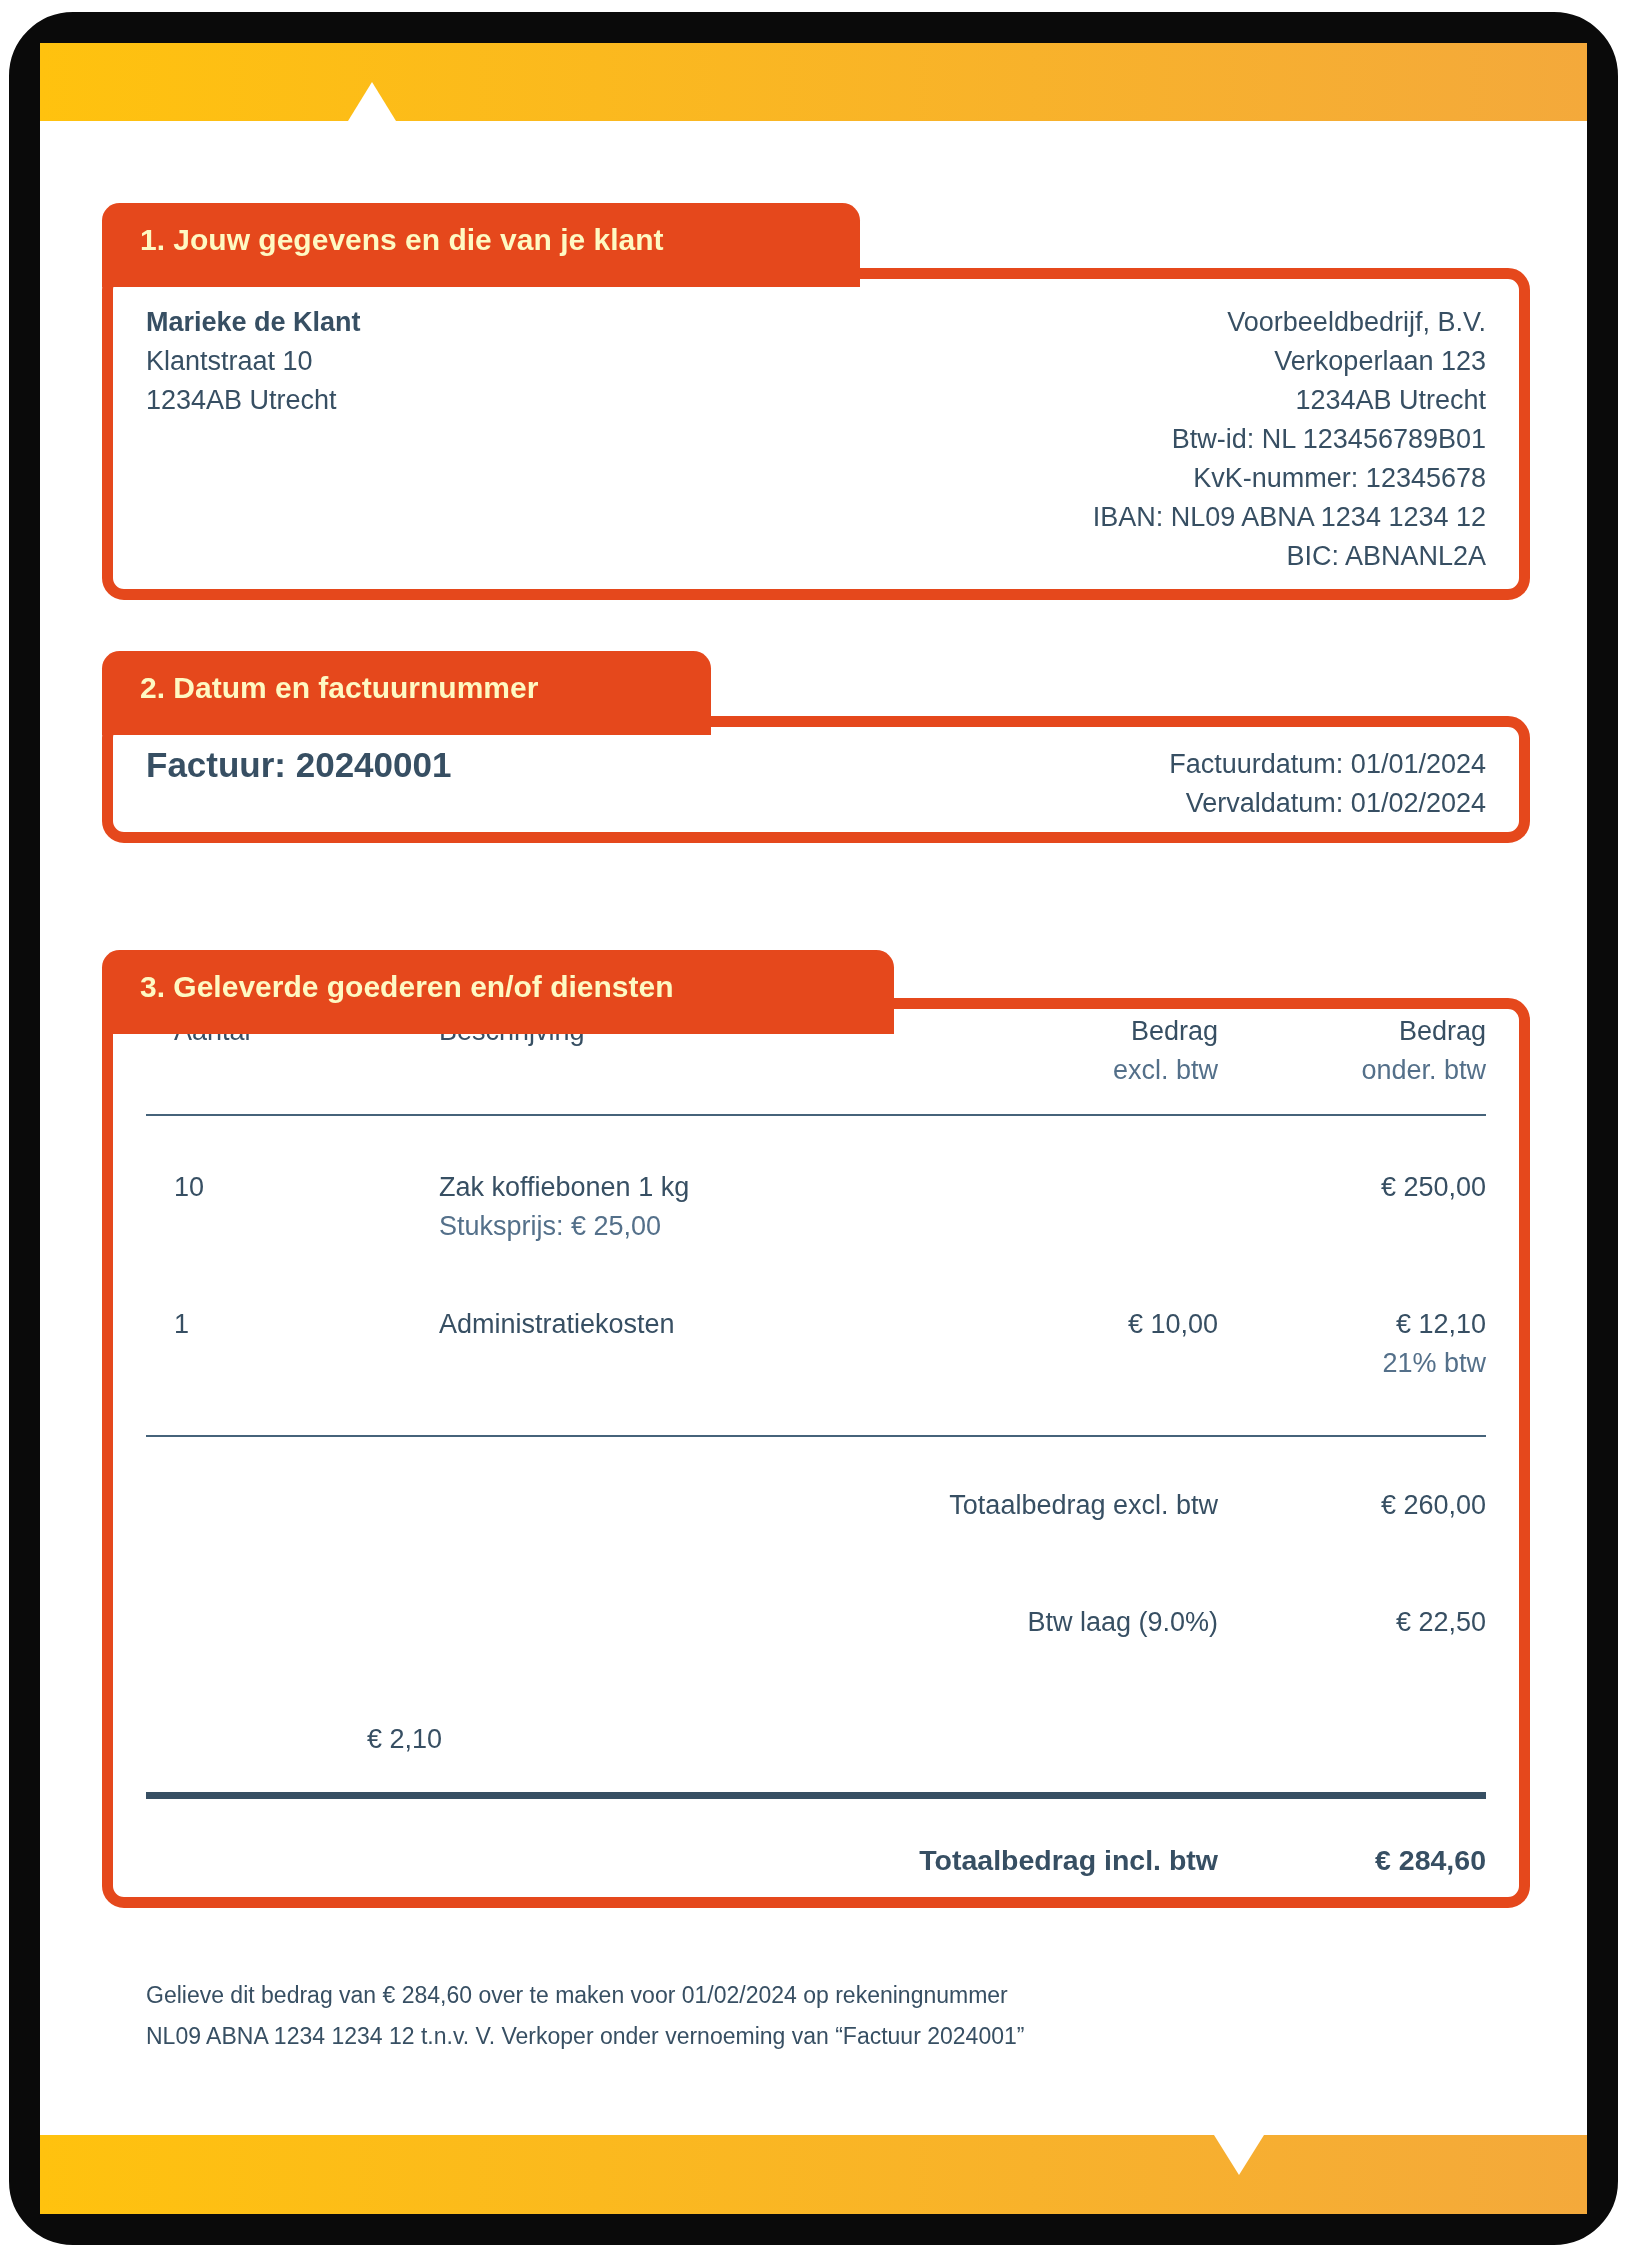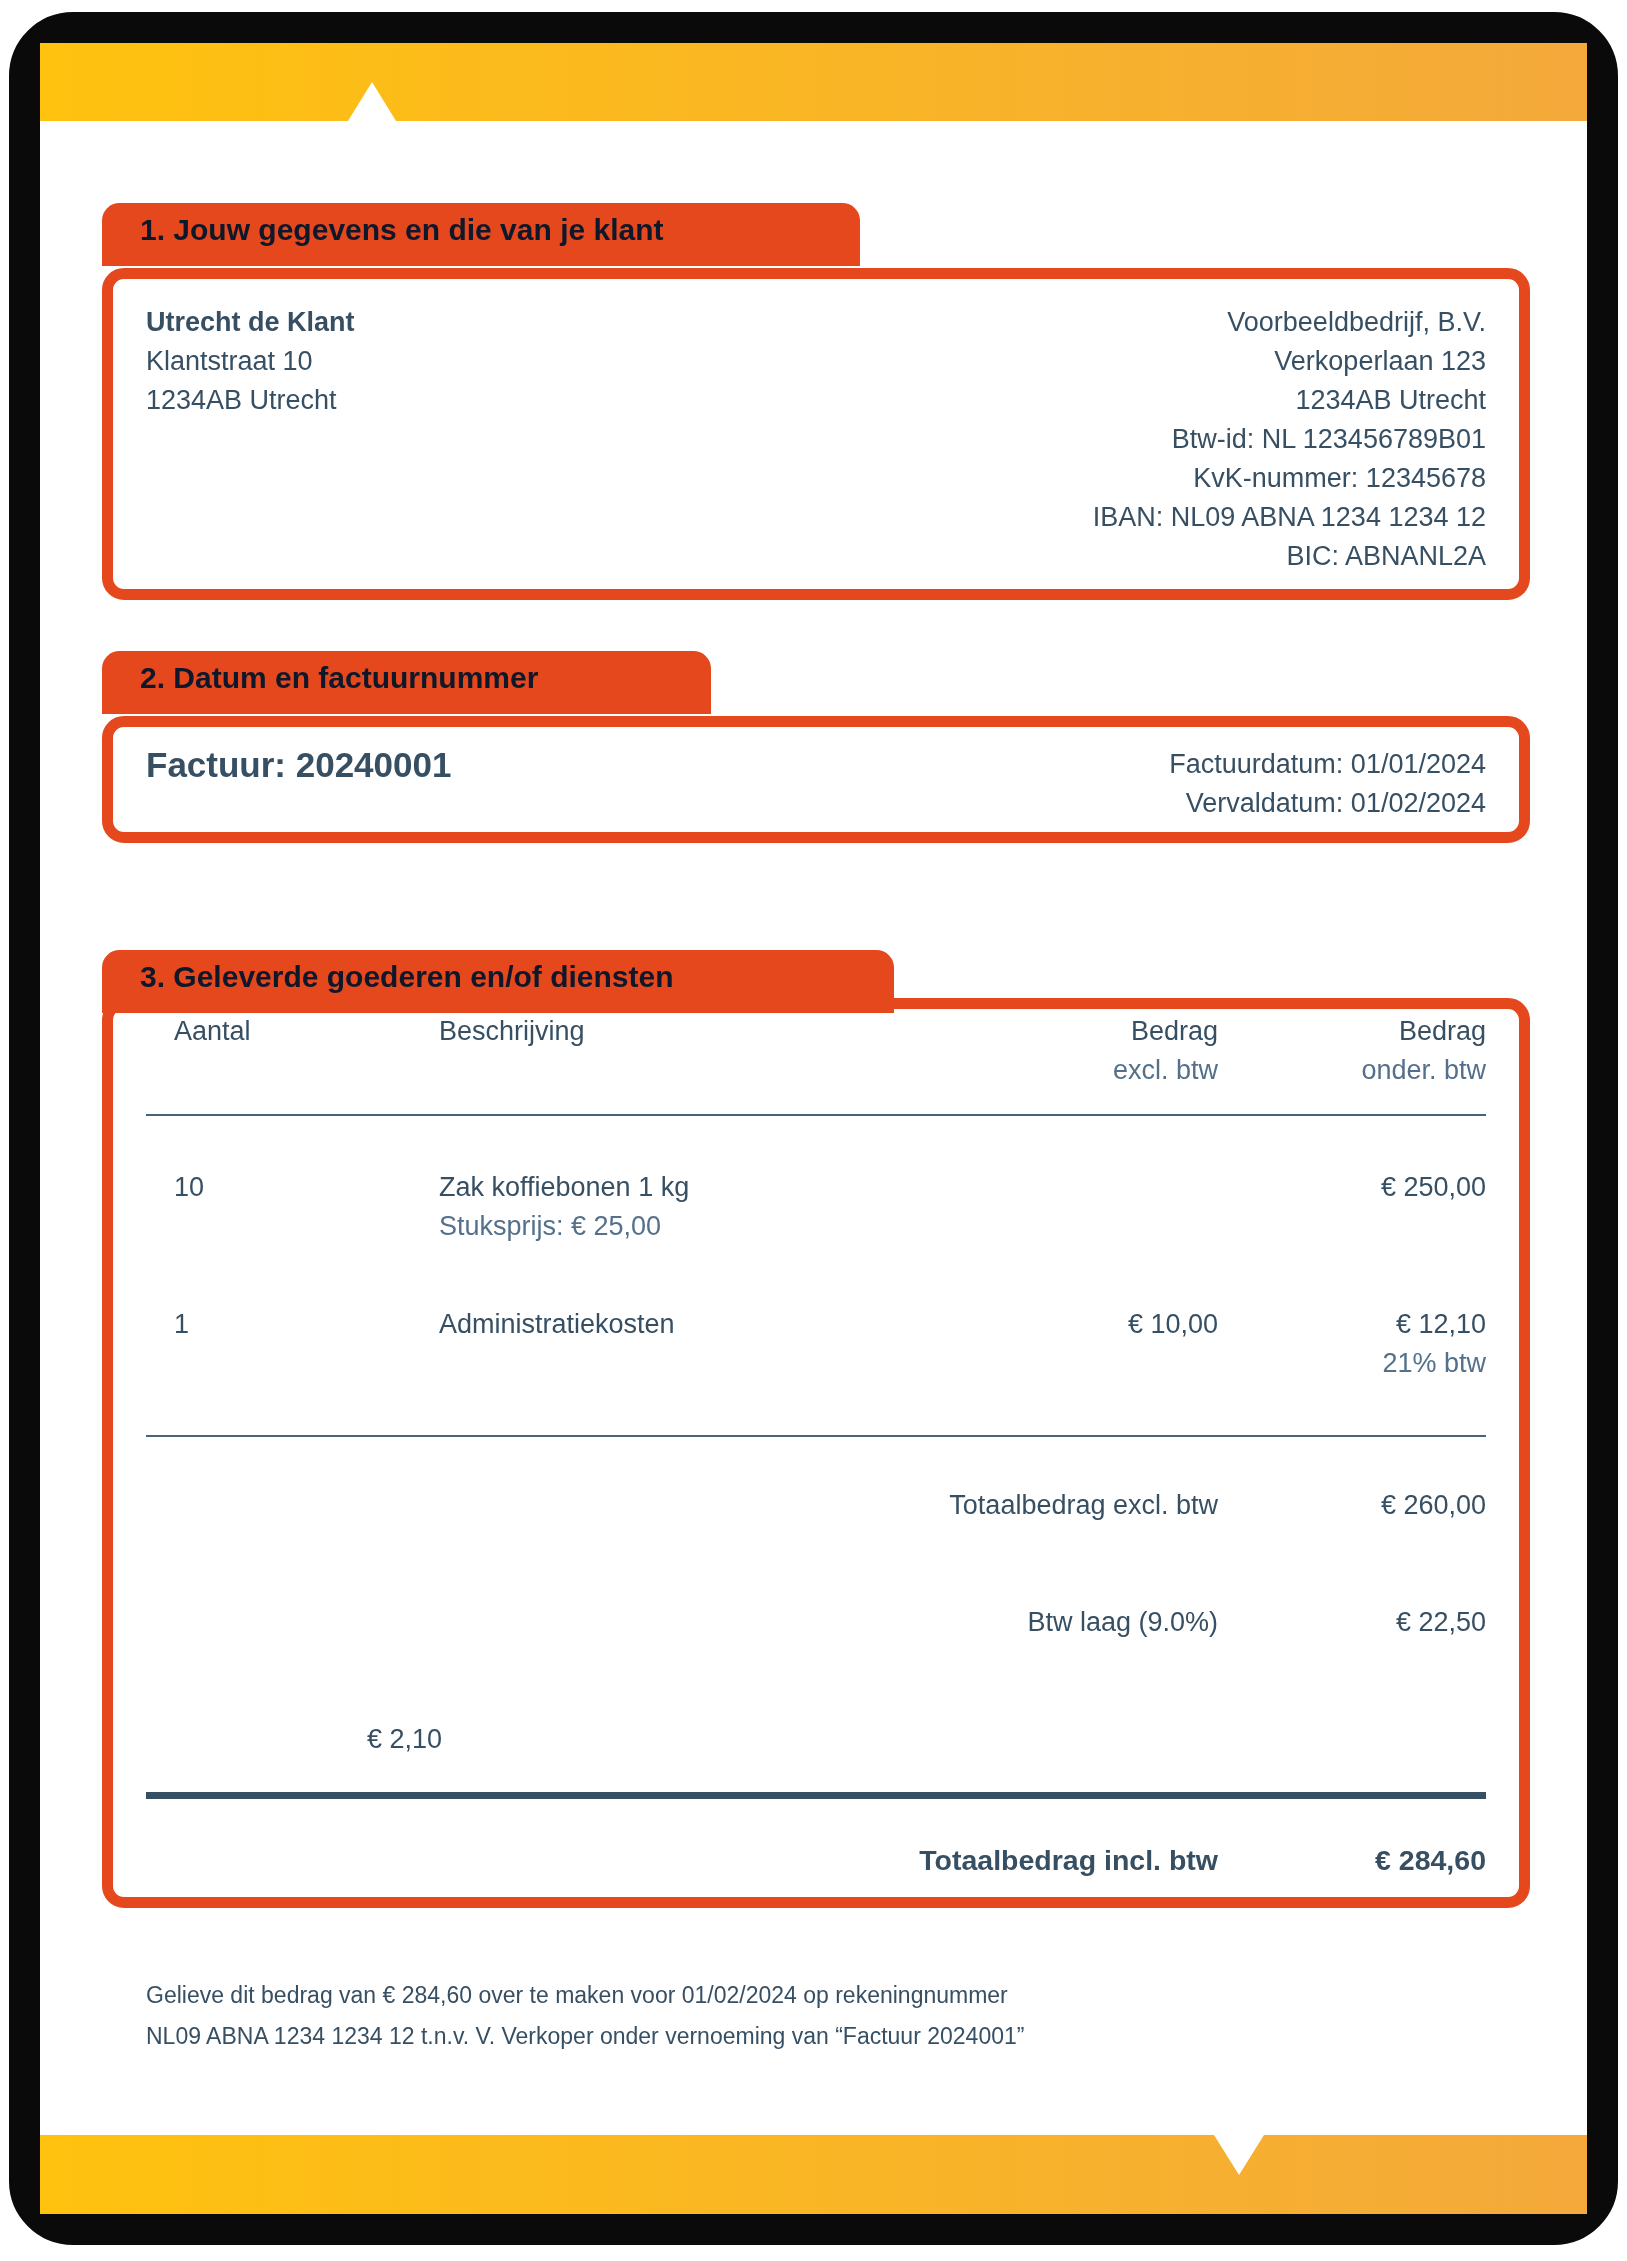--- a/index.html
+++ b/index.html
@@ -17,22 +17,22 @@
          border:31px solid var(--frame);border-radius:64px;background:#fff;}
   .bar{position:absolute;left:0;width:1547px;height:78px;
        background:linear-gradient(90deg,var(--bar_gradient_left),var(--bar_gradient_right));}
   .bar.top{top:0;}
   .bar.bottom{bottom:0;height:79px;}
   .notch{position:absolute;width:0;height:0;}
   .notch.up{bottom:0;left:308px;border-left:24.4px solid transparent;border-right:24.4px solid transparent;border-bottom:39px solid #fff;}
   .notch.down{top:0;left:1174px;border-left:25px solid transparent;border-right:25px solid transparent;border-top:40px solid #fff;}
 
   .section{position:absolute;left:102px;width:1428px;}
-  .tab{position:absolute;top:0;left:0;height:63px;background:var(--accent);
-       border-radius:17.6px 17.6px 0 0;color:#0f172a;font-weight:bold;font-size:30px;
+  .tab{position:absolute;top:0;left:0;height:84px;background:var(--accent);
+       border-radius:17.6px 17.6px 0 0;color:#fef9c3;font-weight:bold;font-size:30px;
        display:flex;align-items:center;padding:0 13.6px 9.5px 38px;box-sizing:border-box;z-index:2;white-space:nowrap;}
   .panel{position:relative;margin-top:65px;background:#fff;border:11.5px solid var(--accent);
          border-radius:22px;box-sizing:border-box;z-index:1;}
 
   .cols{display:flex;justify-content:space-between;font-size:27px;line-height:39px;}
   .col-right{text-align:right;}
   .cust-name{font-weight:bold;}
   .inv-no{font-size:35px;font-weight:bold;line-height:39px;}
 
   
@@ -63,21 +63,21 @@
     </div>
   </div>
 
   <div class="section" style="top:203px;">
     <div class="tab" style="width:758px;">
       <span>1. Jouw gegevens en die van je klant</span>
     </div>
     <div class="panel" style="height:332px;padding:24.4px 33px;">
       <div class="cols">
         <div>
-          <div class="cust-name">Utrecht de Klant</div>
+          <div class="cust-name">Marieke de Klant</div>
           <div>Klantstraat 10</div>
           <div>1234AB Utrecht</div>
         </div>
         <div class="col-right">
           <div>Voorbeeldbedrijf, B.V.</div>
           <div>Verkoperlaan 123</div>
           <div>1234AB Utrecht</div>
           <div>Btw-id: NL 123456789B01</div>
           <div>KvK-nummer: 12345678</div>
           <div>IBAN: NL09 ABNA 1234 1234 12</div>

